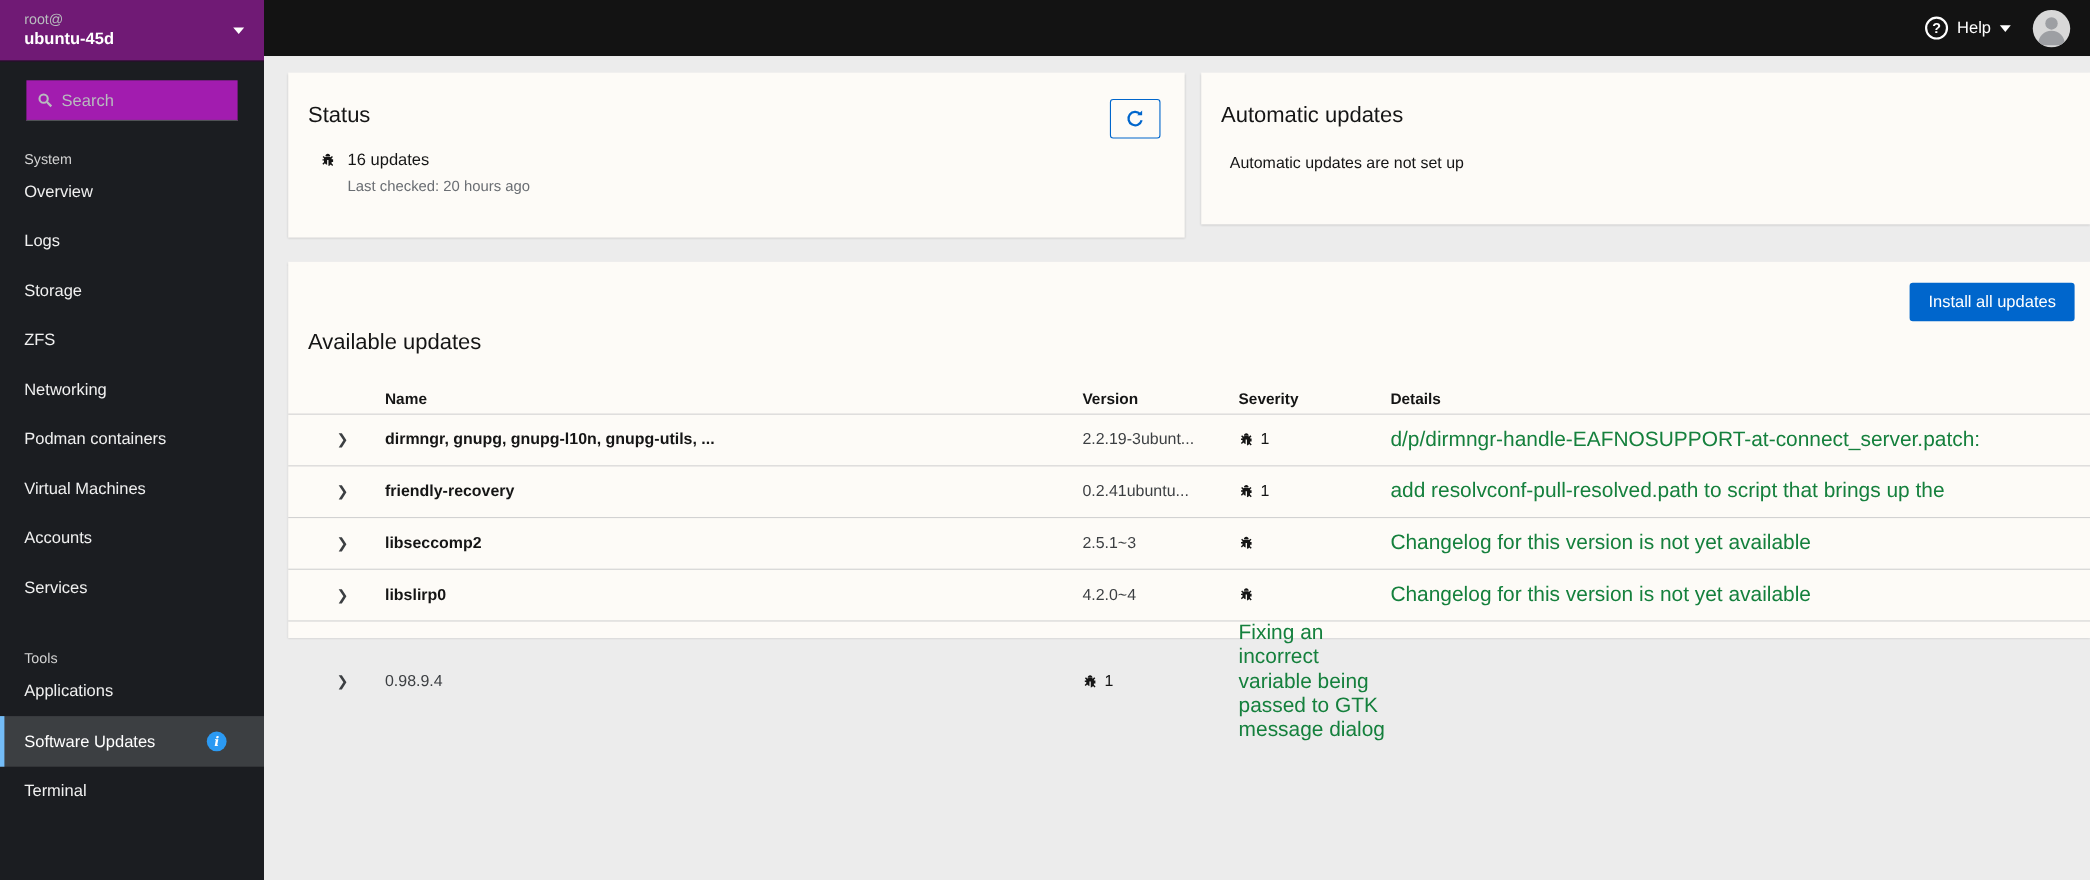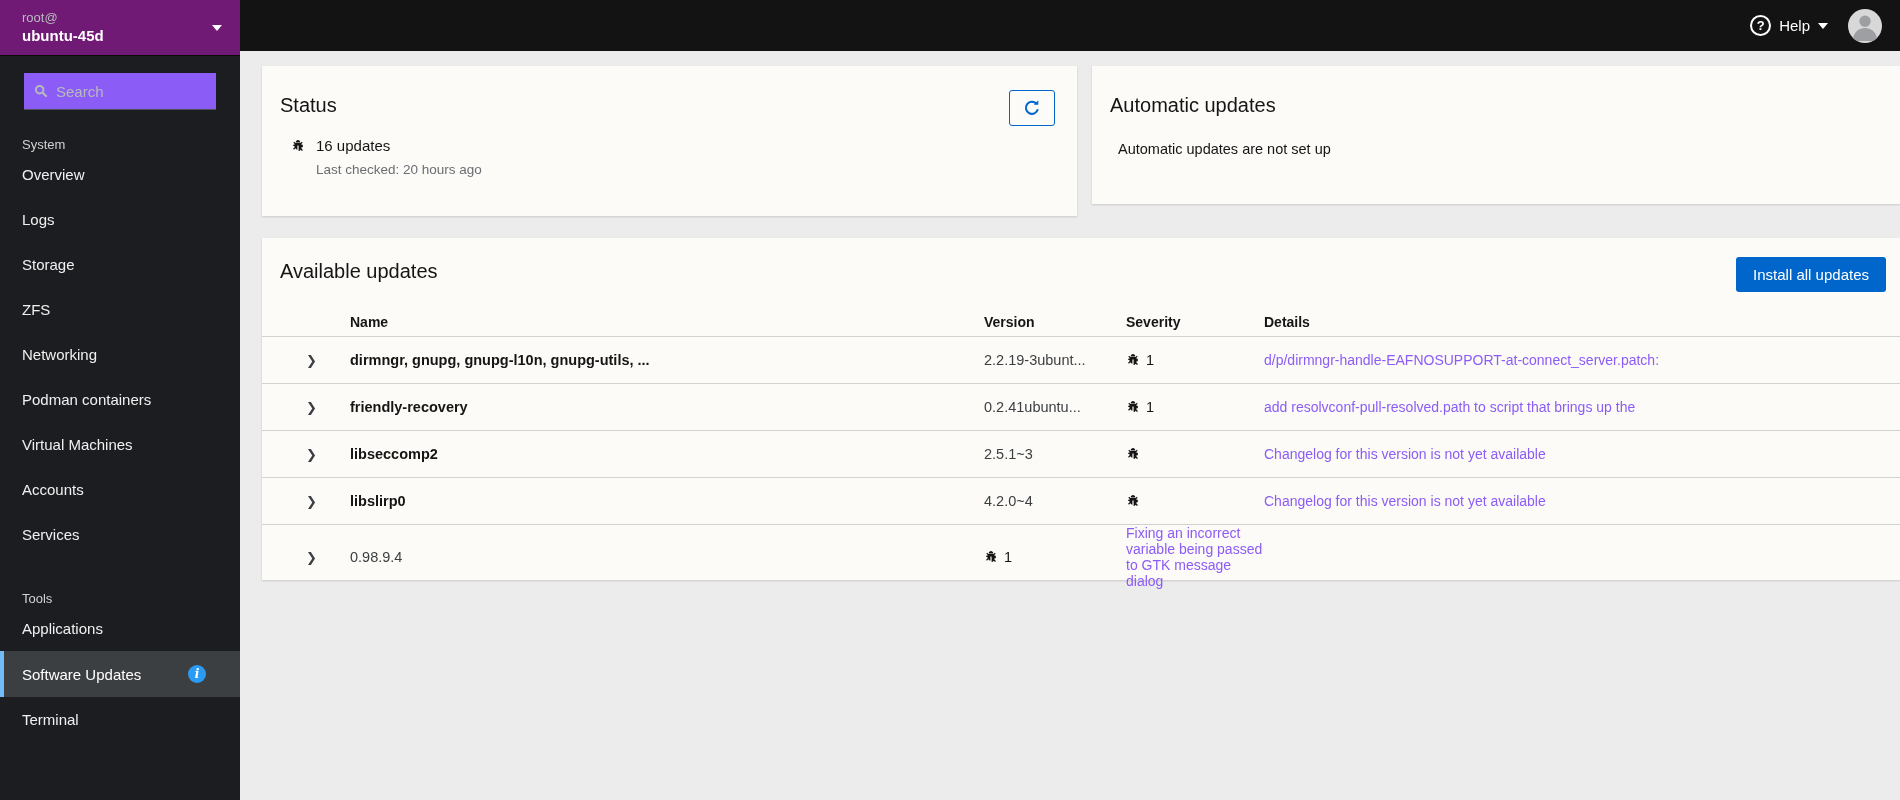--- a/index.html
+++ b/index.html
@@ -25,21 +25,21 @@
   }
   .host-user { font-size: 13px; color: #b8bbbe; line-height: 1.35; }
   .host-name { font-size: 15px; font-weight: 700; color: #fff; line-height: 1.35; }
   .caret-down {
     width: 0; height: 0; display: inline-block;
     border-left: 5px solid transparent; border-right: 5px solid transparent;
     border-top: 6px solid #fff;
   }
   .search-wrap {
     margin: 17px 24px 0 24px; height: 37px;
-    background: #8b5cf6; border-bottom: 1px solid #4f5255;
+    background: #a21caf; border-bottom: 1px solid #4f5255;
     display: flex; align-items: center; gap: 8px; padding: 0 10px;
   }
   .search-wrap input {
     background: transparent; border: none; outline: none;
     color: #e0e0e0; font-size: 15px; width: 100%;
     font-family: "Liberation Sans", sans-serif;
   }
   .search-wrap input::placeholder { color: #b8bbbe; }
   .section-label {
     margin-top: 27px; padding: 0 22px;
@@ -100,21 +100,21 @@
   .status-body { margin-top: 20px; display: flex; gap: 11px; padding-left: 11px; }
   .bug-icon { width: 14px; height: 14px; flex-shrink: 0; color: #151515; }
   .status-body .bug-icon { margin-top: 2px; }
   .updates-summary { font-size: 15px; color: #151515; }
   .last-checked { font-size: 13.5px; color: #6a6e73; margin-top: 8px; }
 
   .auto-card { flex: 1; height: 138px; padding: 28px 18px; }
   .auto-message { margin-top: 24px; padding-left: 8px; font-size: 14.5px; color: #151515; }
 
   .updates-card { margin-top: 22px; height: 342px; padding-top: 22px; position: relative; }
-  .updates-card .card-title { padding-left: 18px; }
+  .updates-card .card-title { padding-left: 18px; margin-top: 40px; }
   .install-btn {
     position: absolute; top: 19px; right: 14px;
     background: #0066cc; color: #fff; border: none; border-radius: 3px;
     font-size: 15px; padding: 9px 17px; cursor: pointer;
     font-family: "Liberation Sans", sans-serif;
   }
   .tbl { margin-top: 24px; }
   .tbl-row {
     display: grid;
     grid-template-columns: 88px 634px 142px 138px 1fr;
@@ -126,21 +126,21 @@
   .tbl-body .tbl-row:last-child { border-bottom: none; }
   .expand-cell { padding-left: 44px; }
   .expand-btn {
     background: none; border: none; cursor: pointer;
     font-size: 13px; color: #3c3f42; font-weight: 700;
     font-family: "DejaVu Sans", sans-serif;
   }
   .cell-name { font-size: 14.5px; font-weight: 700; color: #151515; }
   .cell-version { font-size: 14.5px; color: #3c3f42; }
   .cell-severity { font-size: 14.5px; color: #151515; display: flex; align-items: center; gap: 6px; }
-  .cell-details { font-size: 14px; color: #8b5cf6; }
+  .cell-details { font-size: 19px; color: #15803d; }
 </style>
 </head>
 <body>
 
 <svg width="0" height="0" style="position:absolute">
   <defs>
     <symbol id="bug" viewBox="0 0 512 512">
       <path fill="currentColor" d="M256 32c-44 0-80 36-80 80h160c0-44-36-80-80-80zM432 208h-49v-30l45-45-34-34-44 44c-12-10-27-16-42-16H204c-15 0-30 6-42 16l-44-44-34 34 45 45v30H80v48h49v16c0 10 1 19 3 28l-57 57 34 34 49-49c18 26 45 44 76 49V240h44v198c31-5 58-23 76-49l49 49 34-34-57-57c2-9 3-18 3-28v-16h49v-48z"></path>
     </symbol>
   </defs>

